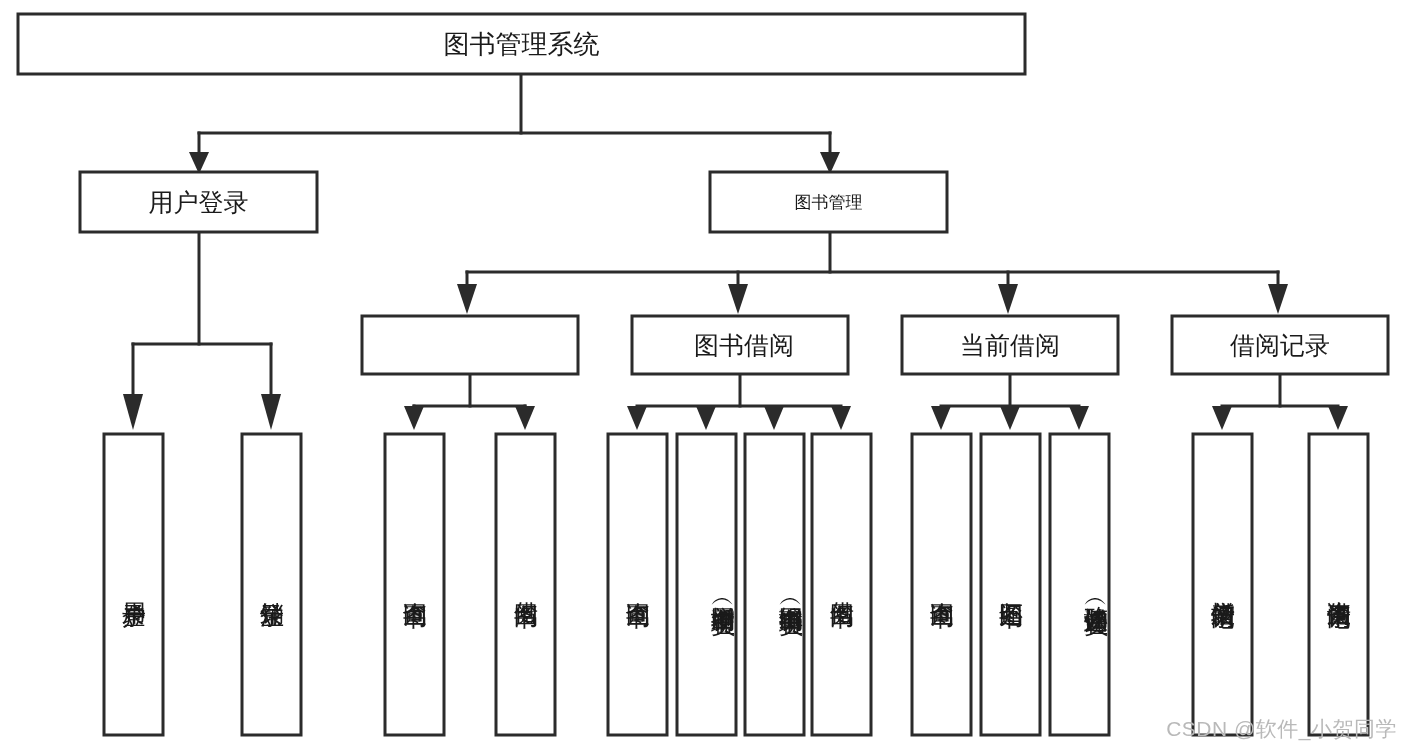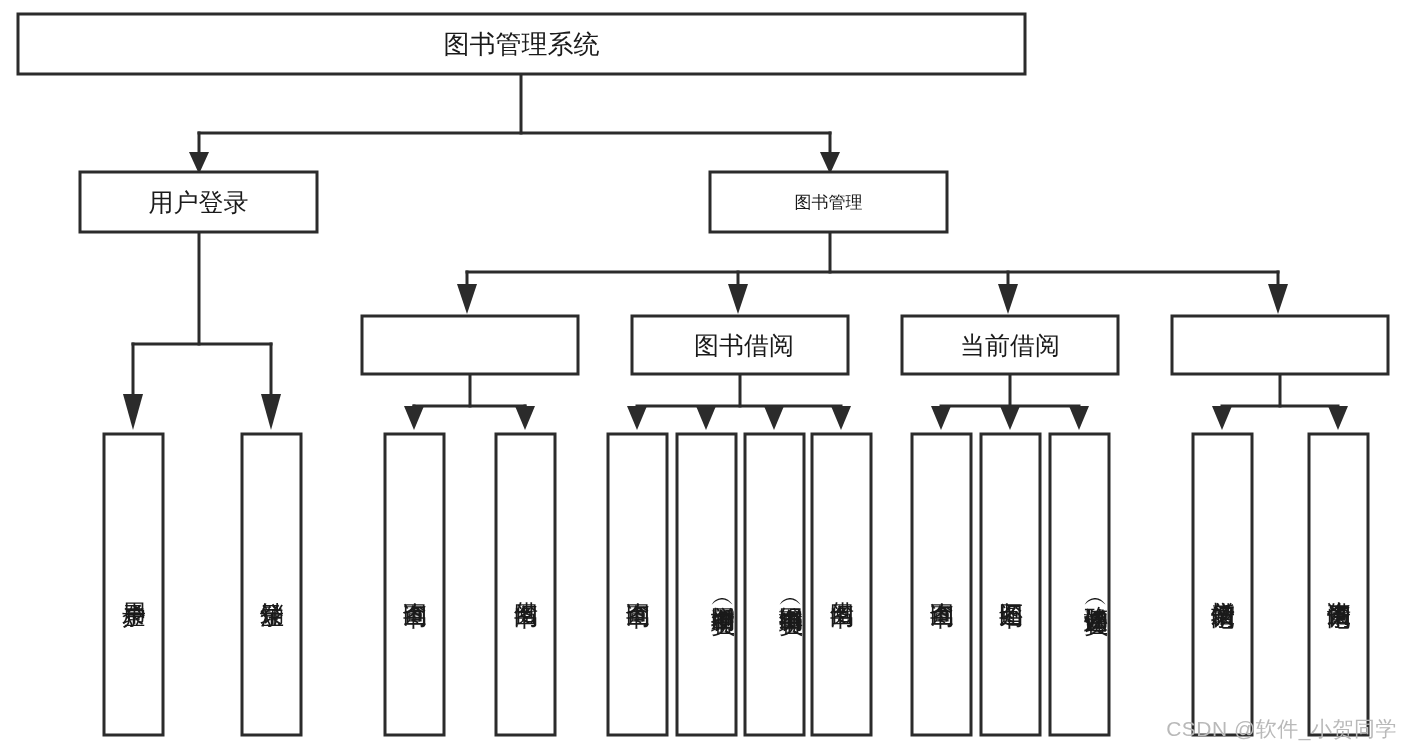--- a/index.html
+++ b/index.html
@@ -167,20 +167,21 @@
     </g>
   </svg>
 
   <div class="hlabel" style="left:18px; top:14px; width:1007px; height:60px; font-size:26px;">图书管理系统</div>
 
   <div class="hlabel" style="left:80px; top:172px; width:237px; height:60px; font-size:25px;">用户登录</div>
   <div class="hlabel" style="left:710px; top:172px; width:237px; height:60px; font-size:17px;">图书管理</div>
 
   <div class="hlabel" style="left:632px; top:316px; width:176px; height:58px; font-size:25px;margin-left:24px;">图书借阅</div>
   <div class="hlabel" style="left:902px; top:316px; width:216px; height:58px; font-size:25px;">当前借阅</div>
+  <div class="hlabel" style="left:1172px; top:316px; width:216px; height:58px; font-size:25px;">借阅记录</div>
 
   <div class="vlabel" style="left:104px; top:434px; width:59px; height:301px;">用户登录</div>
   <div class="vlabel" style="left:242px; top:434px; width:59px; height:301px;">注销登录</div>
 
   <div class="vlabel" style="left:385px; top:434px; width:59px; height:301px;">查询图书</div>
   <div class="vlabel" style="left:496px; top:434px; width:59px; height:301px;">借阅图书</div>
 
   <div class="vlabel" style="left:608px; top:434px; width:59px; height:301px;">查询图书</div>
   <div class="vlabel" style="left:677px; top:434px; width:59px; height:301px; align-items:flex-start; padding-top:14px; box-sizing:border-box;">新增图书（管理员）</div>
   <div class="vlabel" style="left:745px; top:434px; width:59px; height:301px; align-items:flex-start; padding-top:14px; box-sizing:border-box;">编辑图书（管理员）</div>

